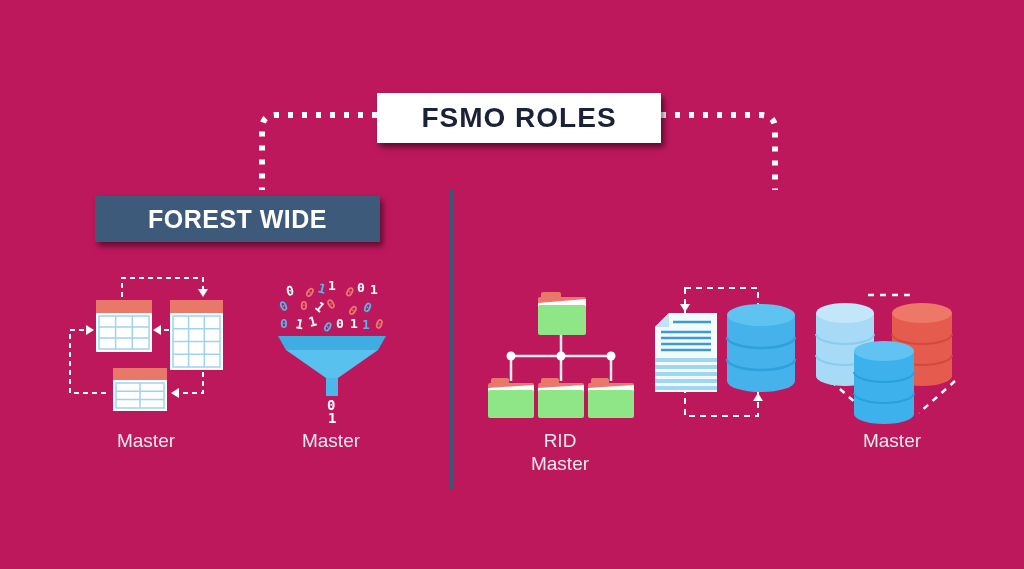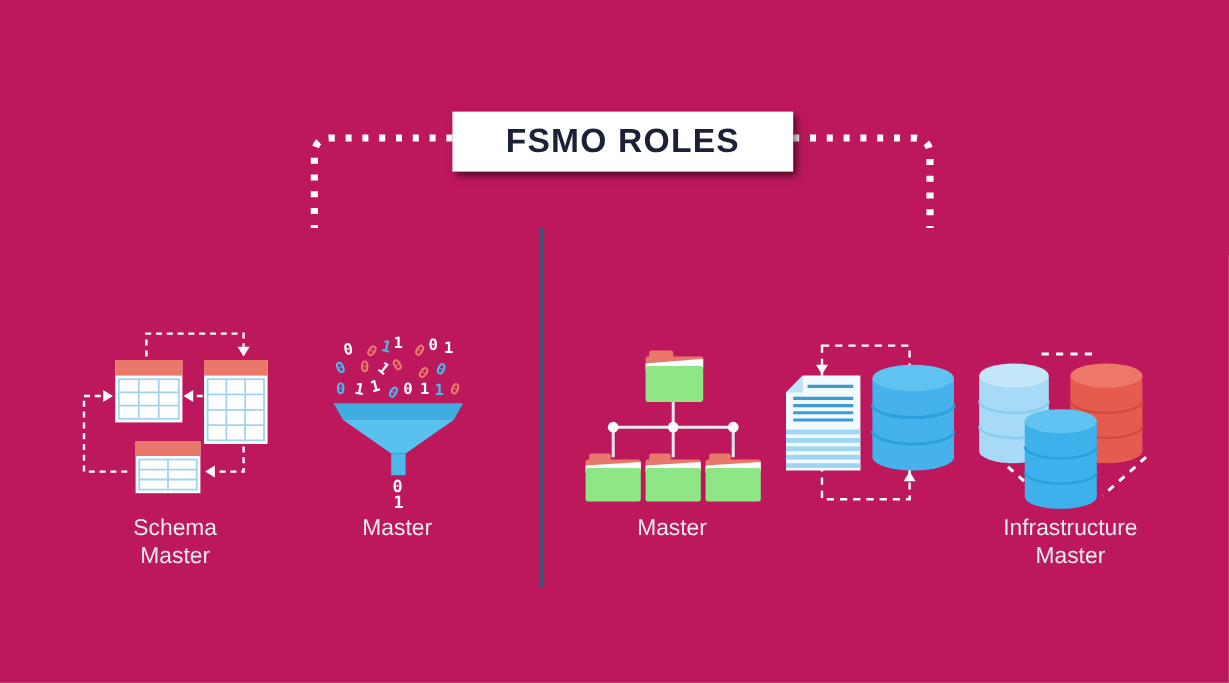--- a/index.html
+++ b/index.html
@@ -54,20 +54,23 @@
 
   <svg class="connector-overlay" viewBox="0 0 1024 569">
     <path d="M 377 115 H 276 Q 262 115 262 129 V 190" fill="none" stroke="#ffffff" stroke-width="6" stroke-dasharray="5 9" stroke-linecap="butt"></path>
     <path d="M 661 115 H 761 Q 775 115 775 129 V 190" fill="none" stroke="#ffffff" stroke-width="6" stroke-dasharray="5 9" stroke-linecap="butt"></path>
   </svg>
 
   <div class="title-box">
     <span>FSMO ROLES</span>
   </div>
 
+  <div class="section-header header-forest">
+    <span>FOREST WIDE</span>
+  </div>
 
   <div class="divider"></div>
 
   <svg class="icon-abs" style="left:58px;top:268px" width="180" height="150" viewBox="0 0 180 150">
 
     <path d="M 64 29 V 10 H 145 V 21" fill="none" stroke="#fff" stroke-width="2" stroke-dasharray="5 4"></path>
     <polygon points="140,21 150,21 145,29" fill="#fff"></polygon>
     <path d="M 111 62 H 103" fill="none" stroke="#fff" stroke-width="2" stroke-dasharray="5 4"></path>
     <polygon points="103,57 103,67 95,62" fill="#fff"></polygon>
     <path d="M 26 62 H 12 V 125 H 48" fill="none" stroke="#fff" stroke-width="2" stroke-dasharray="5 4"></path>
@@ -195,29 +198,28 @@
     </g>
 
     <g>
       <path d="M 41 66 V 129 A 30 10 0 0 0 101 129 V 66" fill="#3cb1eb"></path>
       <path d="M 41 87 A 30 10 0 0 0 101 87 M 41 108 A 30 10 0 0 0 101 108" fill="none" stroke="#27a0dd" stroke-width="2"></path>
       <ellipse cx="71" cy="66" rx="30" ry="10" fill="#60c3f1"></ellipse>
     </g>
   </svg>
 
   <div class="role-label" style="left:146px">
-    <div>Schema</div>
     <div>Master</div>
   </div>
   <div class="role-label" style="left:331px">
     <div>Master</div>
   </div>
   <div class="role-label" style="left:560px">
+    <div>RID</div>
     <div>Master</div>
   </div>
   <div class="role-label" style="left:725px">
   </div>
   <div class="role-label" style="left:892px">
-    <div>Infrastructure</div>
     <div>Master</div>
   </div>
 
 </div>
 
 </body></html>

